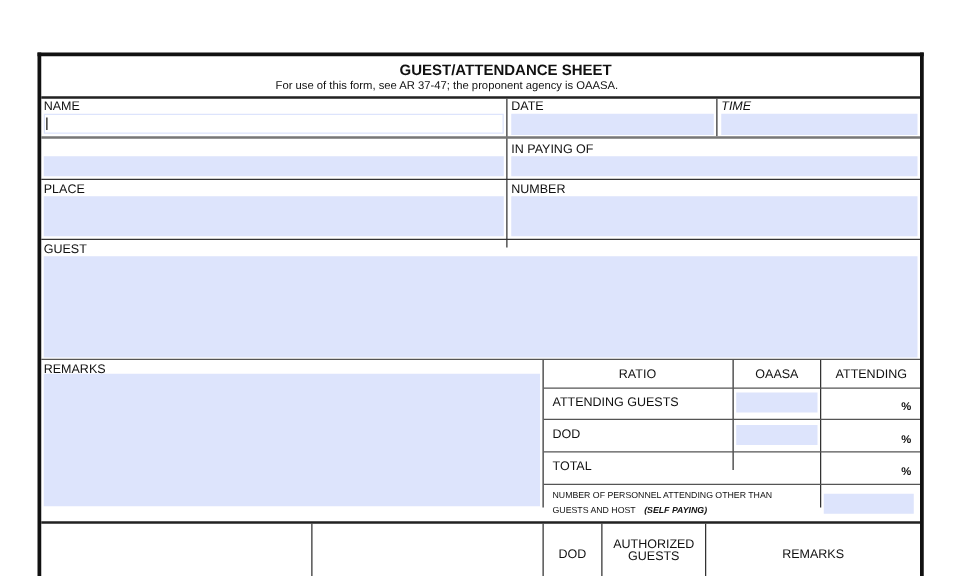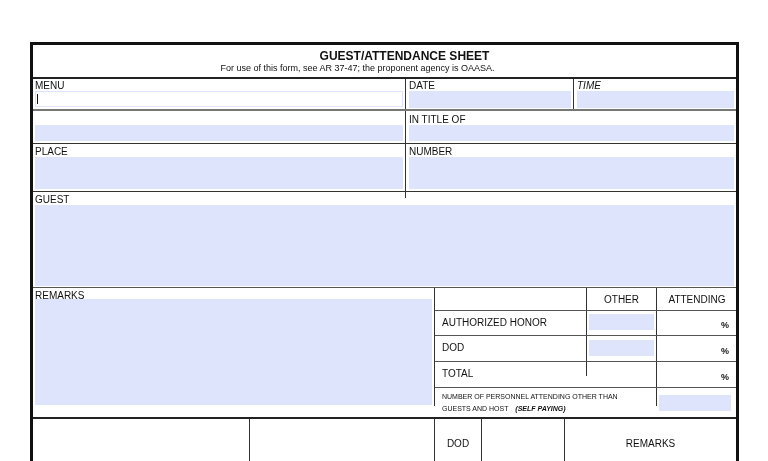--- a/index.html
+++ b/index.html
@@ -23,59 +23,60 @@
 </style>
 </head>
 <body>
 
 <div class="form">
 
   <div class="title">GUEST/ATTENDANCE SHEET</div>
   <div class="subtitle">For use of this form, see AR 37-47; the proponent agency is OAASA.</div>
   <div class="hline" style="left:0;top:32px;width:703px;"></div>
 
-  <div class="lbl" style="left:2px;top:35px;">MENU</div>
+  <div class="lbl" style="left:2px;top:35px;">NAME</div>
   <div class="fill" style="left:2px;top:46px;width:368px;height:16px;background:#fff;border:1px solid #dde4fc;">
     <div class="caret" style="left:1px;top:2px;"></div>
   </div>
   <div class="vline" style="left:372px;top:34px;height:119px;"></div>
   <div class="lbl" style="left:376px;top:35px;">DATE</div>
   <div class="fill" style="left:376px;top:46px;width:162px;height:17px;"></div>
   <div class="vline" style="left:540px;top:34px;height:30px;"></div>
   <div class="lbl" style="left:544px;top:35px;font-style:italic;">TIME</div>
   <div class="fill" style="left:544px;top:46px;width:157px;height:17px;"></div>
   <div class="hline" style="left:0;top:64px;width:703px;background:#777;"></div>
 
   <div class="lbl" style="left:2px;top:80px;font-style:italic;">HOST</div>
   <div class="fill" style="left:2px;top:80px;width:368px;height:16px;"></div>
-  <div class="lbl" style="left:376px;top:69px;">IN TITLE OF</div>
+  <div class="lbl" style="left:376px;top:69px;">IN PAYING OF</div>
   <div class="fill" style="left:376px;top:80px;width:325px;height:16px;"></div>
   <div class="hline thin" style="left:0;top:98px;width:703px;background:#333;"></div>
 
   <div class="lbl" style="left:2px;top:101px;">PLACE</div>
   <div class="fill" style="left:2px;top:112px;width:368px;height:32px;"></div>
   <div class="lbl" style="left:376px;top:101px;">NUMBER</div>
   <div class="fill" style="left:376px;top:112px;width:325px;height:32px;"></div>
   <div class="hline thin" style="left:0;top:146px;width:703px;background:#333;"></div>
 
   <div class="lbl" style="left:2px;top:149px;">GUEST</div>
   <div class="fill" style="left:2px;top:160px;width:699px;height:81px;"></div>
   <div class="hline thin" style="left:0;top:242px;width:703px;background:#555;"></div>
 
   <div class="lbl" style="left:2px;top:245px;">REMARKS</div>
   <div class="fill" style="left:2px;top:254px;width:397px;height:106px;"></div>
   <div class="vline" style="left:401px;top:243px;height:118px;"></div>
 
+  <div class="ctr" style="left:402px;top:249px;width:150px;">RATIO</div>
   <div class="vline" style="left:553px;top:243px;height:88px;"></div>
-  <div class="ctr" style="left:554px;top:249px;width:69px;">OTHER</div>
+  <div class="ctr" style="left:554px;top:249px;width:69px;">OAASA</div>
   <div class="vline" style="left:623px;top:243px;height:118px;"></div>
   <div class="ctr" style="left:624px;top:249px;width:80px;">ATTENDING</div>
   <div class="hline thin" style="left:402px;top:265px;width:301px;"></div>
 
-  <div class="lbl" style="left:409px;top:272px;">AUTHORIZED HONOR</div>
+  <div class="lbl" style="left:409px;top:272px;">ATTENDING GUESTS</div>
   <div class="fill" style="left:556px;top:269px;width:65px;height:16px;"></div>
   <div class="pct" style="left:624px;top:275px;width:72px;">%</div>
   <div class="hline thin" style="left:402px;top:290px;width:301px;"></div>
 
   <div class="lbl" style="left:409px;top:297px;">DOD</div>
   <div class="fill" style="left:556px;top:295px;width:65px;height:16px;"></div>
   <div class="pct" style="left:624px;top:301px;width:72px;">%</div>
   <div class="hline thin" style="left:402px;top:316px;width:301px;"></div>
 
   <div class="lbl" style="left:409px;top:323px;">TOTAL</div>
@@ -88,15 +89,19 @@
     <span style="font-style:italic;font-weight:bold;margin-left:5px;">(SELF PAYING)</span>
   </div>
   <div class="fill" style="left:626px;top:350px;width:72px;height:16px;"></div>
 
   <div class="hline" style="left:0;top:372px;width:703px;"></div>
 
   <div class="vline" style="left:216px;top:374px;height:60px;"></div>
   <div class="vline" style="left:401px;top:374px;height:60px;"></div>
   <div class="ctr" style="left:402px;top:393px;width:46px;">DOD</div>
   <div class="vline" style="left:448px;top:374px;height:60px;"></div>
+  <div class="ctr" style="left:449px;top:386px;width:82px;line-height:10px;">
+    <div>AUTHORIZED</div>
+    <div>GUESTS</div>
+  </div>
   <div class="vline" style="left:531px;top:374px;height:60px;"></div>
   <div class="ctr" style="left:532px;top:393px;width:171px;">REMARKS</div>
 </div>
 
 </body></html>

